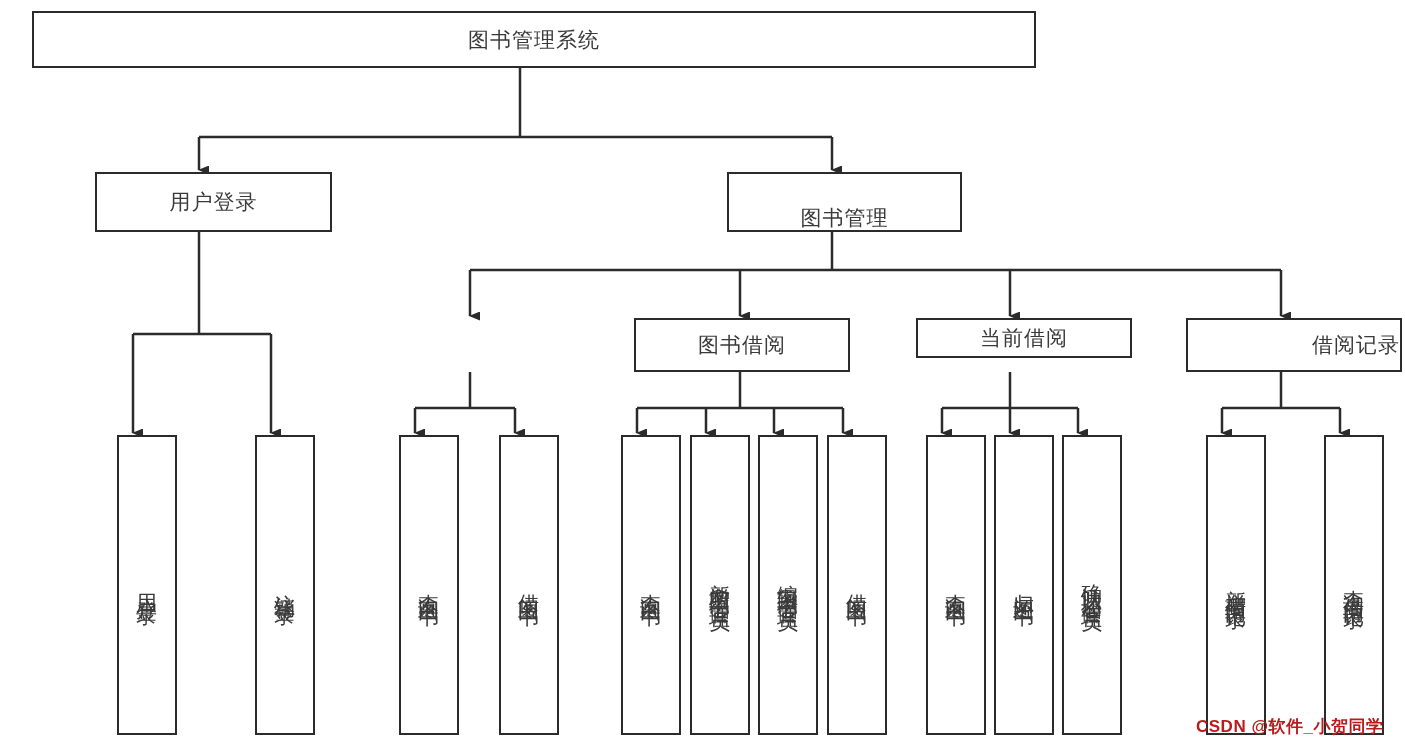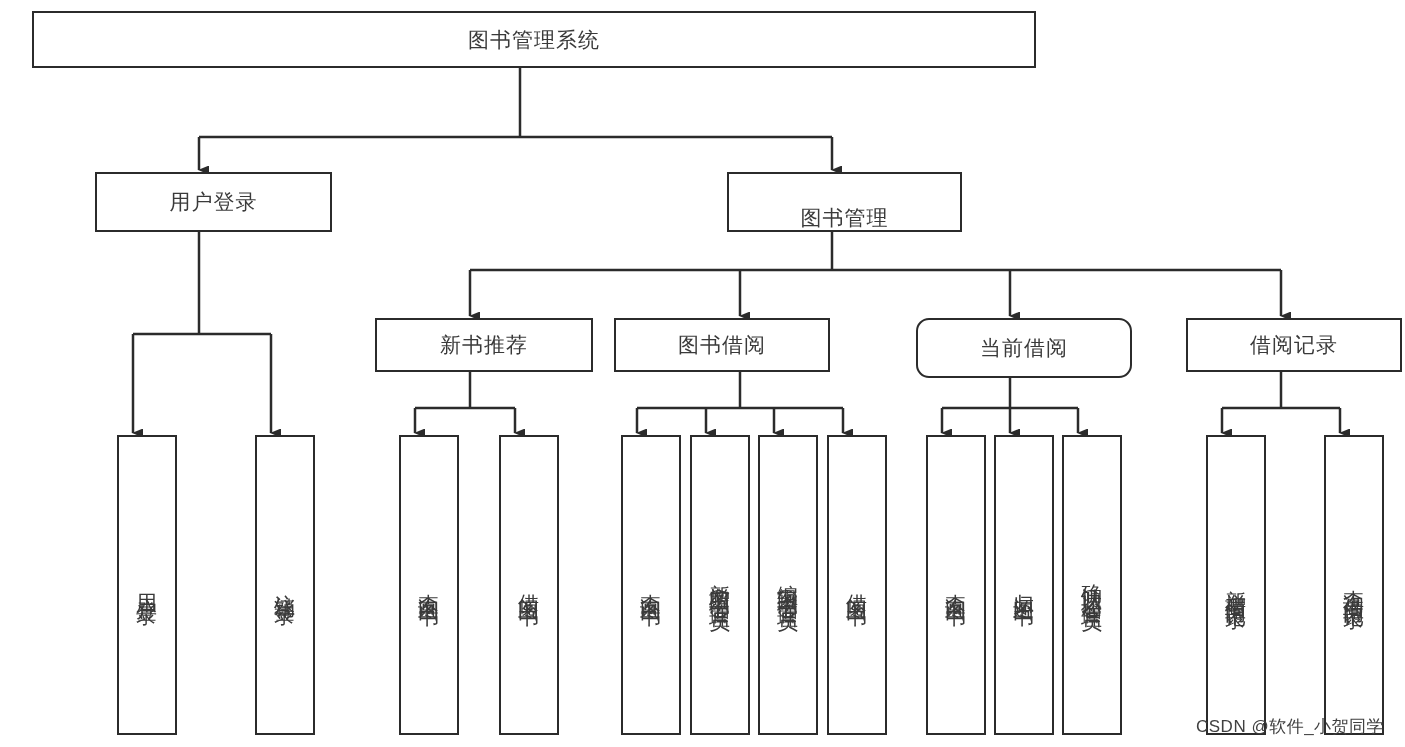--- a/index.html
+++ b/index.html
@@ -51,25 +51,26 @@
     padding: 4px 0;
   }
   .node.vert .vlabel {
     writing-mode: vertical-rl;
     text-orientation: upright;
     display: block;
     white-space: nowrap;
   }
   .watermark {
     position: absolute;
-    color: #404040;
+    color: #b91c1c;
     font-size: 17px;
     letter-spacing: 0.5px;
     white-space: nowrap;
     user-select: none;
+    font-weight: bold;
   }
 </style>
 </head>
 <body>
 
 <div id="canvas">
 
   <svg class="edges" viewBox="0 0 1405 747" xmlns="http://www.w3.org/2000/svg">
     <defs>
       <marker id="arr" markerWidth="9" markerHeight="11" refX="4.5" refY="10" orient="auto" markerUnits="userSpaceOnUse">
@@ -124,30 +125,27 @@
     <span>图书管理系统</span>
   </div>
 
   <div class="node horiz" style="left:81px; top:172px; width:237px; height:60px;">
     <span>用户登录</span>
   </div>
   <div class="node horiz" style="left:713px; top:172px; width:235px; height:60px;align-items:flex-end;">
     <span>图书管理</span>
   </div>
 
-  <div class="node horiz" style="left:361px; top:318px; width:218px; height:54px;">
-    <span>新书推荐</span>
-  </div>
-  <div class="node horiz" style="left:600px; top:318px; width:216px; height:54px;">
+  <div class="node horiz" style="left:620px; top:318px; width:216px; height:54px;">
     <span>图书借阅</span>
   </div>
-  <div class="node horiz" style="left:902px; top:318px; width:216px; height:60px;border-radius:13px;">
+  <div class="node horiz" style="left:902px; top:318px; width:216px; height:40px;">
     <span>当前借阅</span>
   </div>
-  <div class="node horiz" style="left:1172px; top:318px; width:216px; height:54px;">
+  <div class="node horiz" style="left:1172px; top:318px; width:216px; height:54px;justify-content:flex-end;">
     <span>借阅记录</span>
   </div>
 
   <div class="node vert" style="left:103px; top:435px; width:60px; height:300px;">
     <span class="vlabel">用户登录</span>
   </div>
   <div class="node vert" style="left:241px; top:435px; width:60px; height:300px;">
     <span class="vlabel">注销登录</span>
   </div>
 

